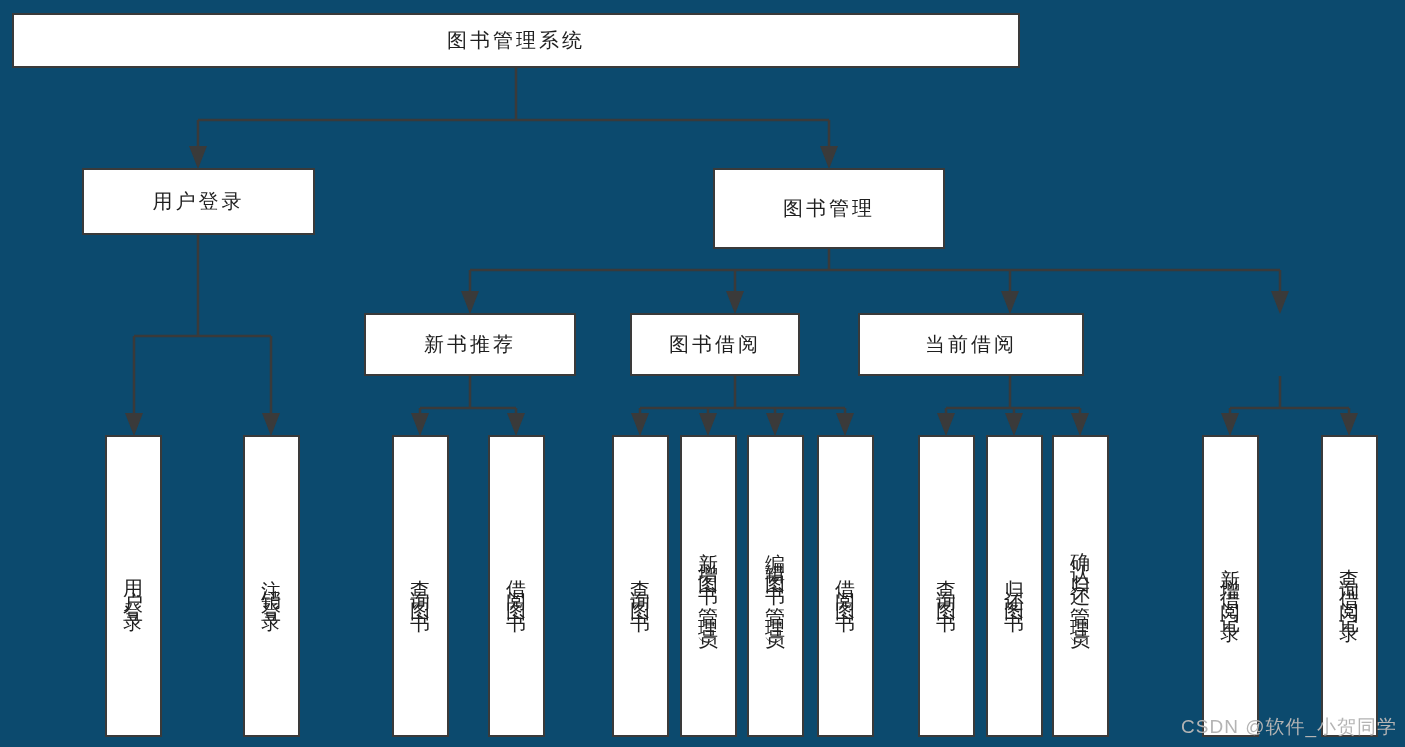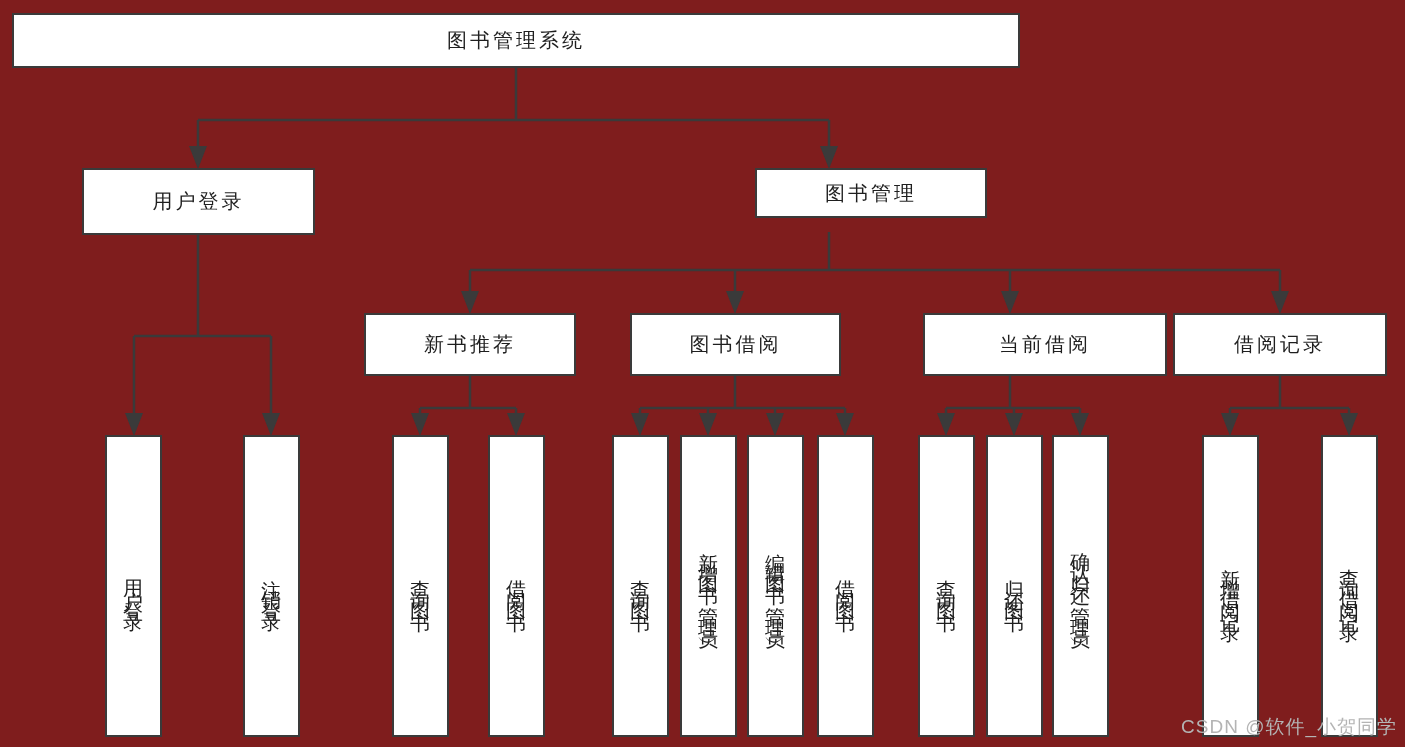--- a/index.html
+++ b/index.html
@@ -4,21 +4,21 @@
 <style>
   html, body {
     margin: 0;
     padding: 0;
     background: #ffffff;
   }
   .canvas {
     position: relative;
     width: 1405px;
     height: 747px;
-    background: #7f1d1d;
+    background: #0c4a6e;
     font-family: "Liberation Sans", "DejaVu Sans", sans-serif;
     overflow: hidden;
   }
   .connectors {
     position: absolute;
     left: 0;
     top: 0;
     pointer-events: none;
   }
   .box {
@@ -99,35 +99,32 @@
     </g>
   </svg>
 
   <div class="box" style="left:12px; top:13px; width:1008px; height:55px">
     <span class="hlabel">图书管理系统</span>
   </div>
 
   <div class="box" style="left:82px; top:168px; width:233px; height:67px">
     <span class="hlabel">用户登录</span>
   </div>
-  <div class="box" style="left:755px; top:168px; width:232px; height:50px">
+  <div class="box" style="left:713px; top:168px; width:232px; height:81px">
     <span class="hlabel">图书管理</span>
   </div>
 
   <div class="box" style="left:364px; top:313px; width:212px; height:63px">
     <span class="hlabel">新书推荐</span>
   </div>
-  <div class="box" style="left:630px; top:313px; width:211px; height:63px">
+  <div class="box" style="left:630px; top:313px; width:170px; height:63px">
     <span class="hlabel">图书借阅</span>
   </div>
-  <div class="box" style="left:923px; top:313px; width:244px; height:63px">
+  <div class="box" style="left:858px; top:313px; width:226px; height:63px">
     <span class="hlabel">当前借阅</span>
-  </div>
-  <div class="box" style="left:1173px; top:313px; width:214px; height:63px">
-    <span class="hlabel">借阅记录</span>
   </div>
 
   <div class="box vleaf" style="left:105px">
     <span class="vlabel">用户登录</span>
   </div>
   <div class="box vleaf" style="left:243px">
     <span class="vlabel">注销登录</span>
   </div>
 
   <div class="box vleaf" style="left:392px">

